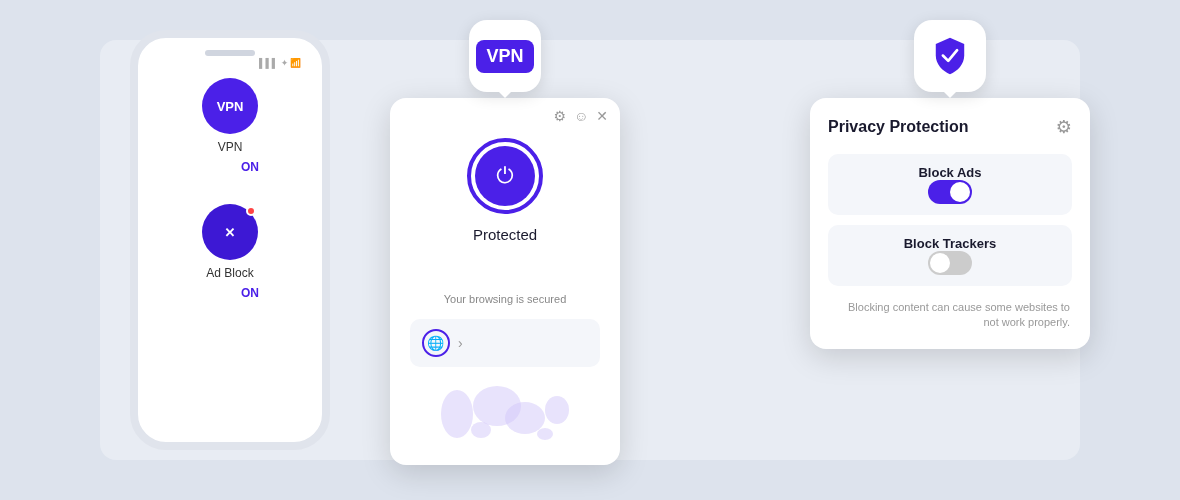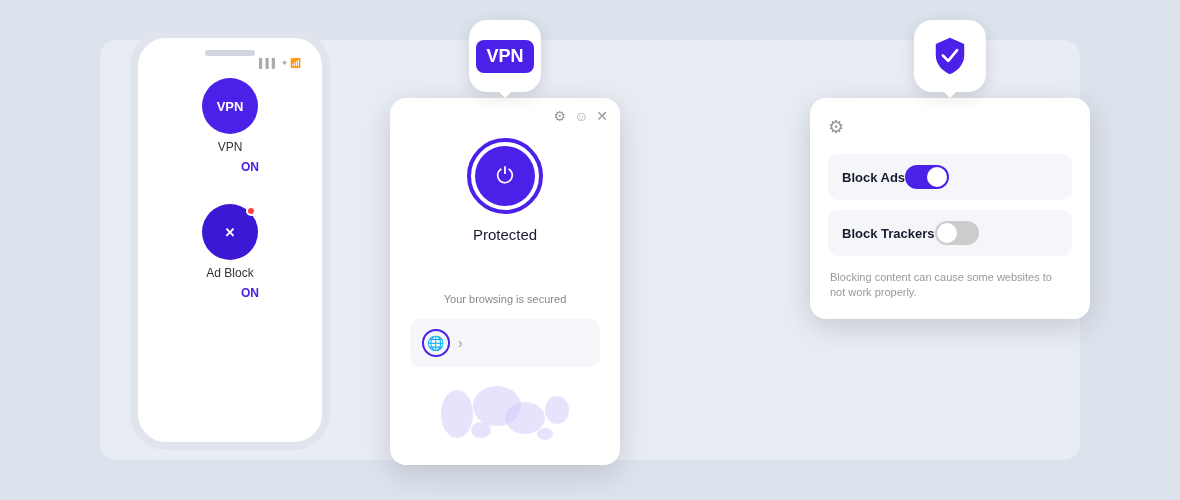--- a/index.html
+++ b/index.html
@@ -349,20 +349,21 @@
     }
 
     .toggle-row {
       display: flex;
       justify-content: flex-start;
       align-items: center;
       background: #f4f6fa;
       border-radius: 10px;
       padding: 11px 14px;
       margin-bottom: 10px;
+      flex-direction: column;
     }
 
     .toggle-label {
       font-size: 13px;
       font-weight: 600;
       color: #1a1a2e;
     }
 
     .toggle {
       width: 44px;
@@ -404,20 +405,21 @@
       text-decoration: underline;
       cursor: pointer;
       margin-bottom: 6px;
       display: block;
     }
 
     .privacy-note {
       font-size: 11px;
       color: #999;
       line-height: 1.4;
+      text-align: right;
     }
   </style>
 </head>
 <body>
 
 <div class="bg-browser"></div>
 
 <div class="phone">
   <div class="phone-notch"></div>
   <div class="phone-status">▌▌▌ ✦ 📶</div>
@@ -480,20 +482,21 @@
 <div class="privacy-popup-wrapper">
   <div class="privacy-popup-icon">
     <svg class="shield-icon-svg" viewBox="0 0 40 45">
       <path d="M20 2 L36 9 L36 22 C36 32 28 40 20 43 C12 40 4 32 4 22 L4 9 Z" fill="#4b20e8"></path>
       <polyline points="12,22 18,28 28,16" fill="none" stroke="white" stroke-width="3" stroke-linecap="round" stroke-linejoin="round"></polyline>
     </svg>
   </div>
   <div class="privacy-popup-triangle"></div>
   <div class="privacy-panel">
     <div class="privacy-panel-header">
+      <span class="privacy-title">Privacy Protection</span>
       <span class="privacy-gear">⚙</span>
     </div>
 
     <div class="toggle-row">
       <span class="toggle-label">Block Ads</span>
       <div class="toggle on">
         <div class="toggle-knob"></div>
       </div>
     </div>
 

